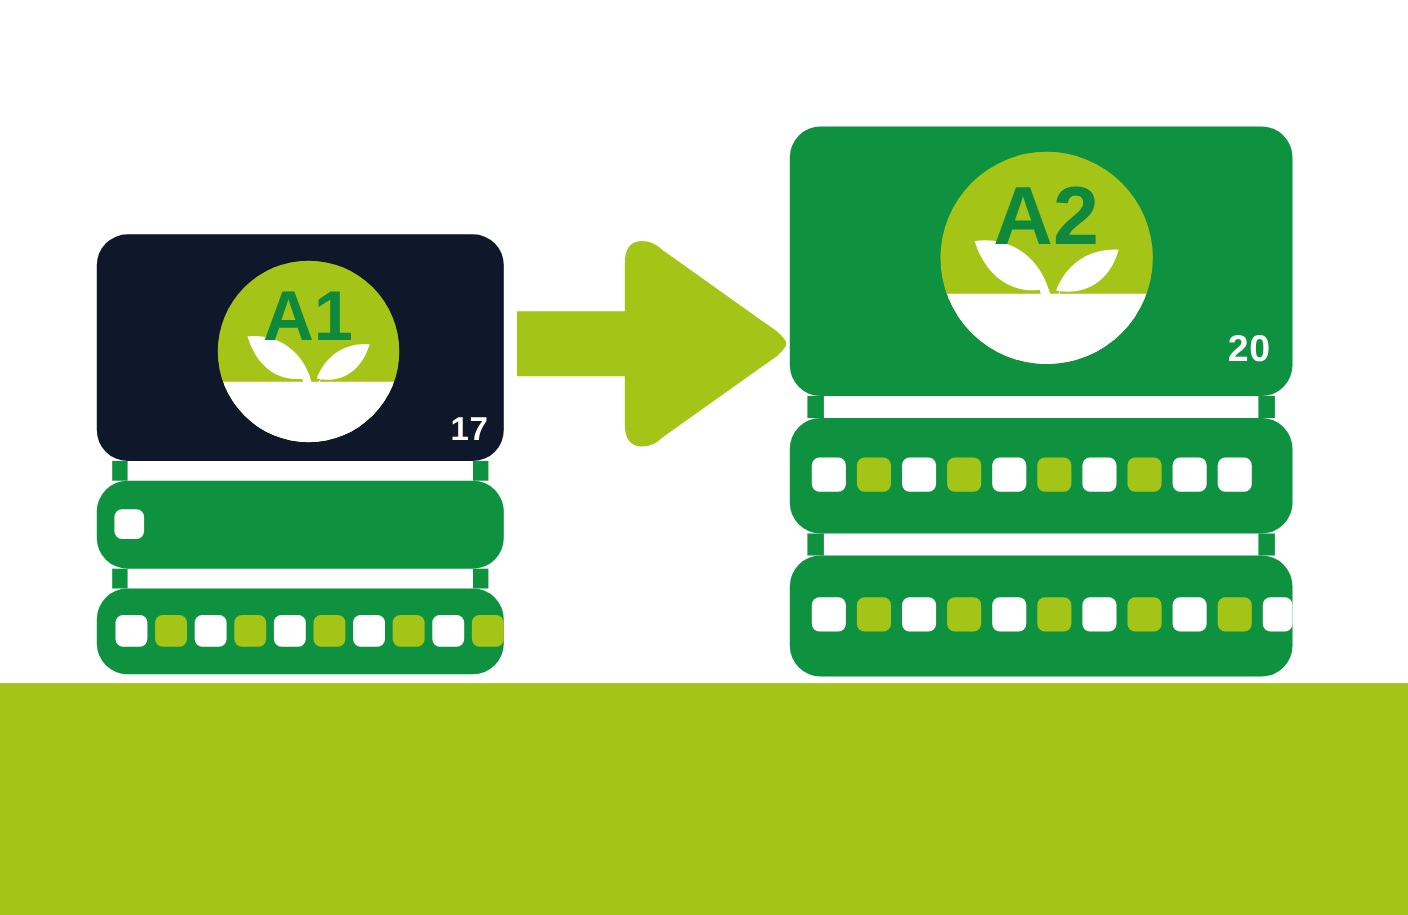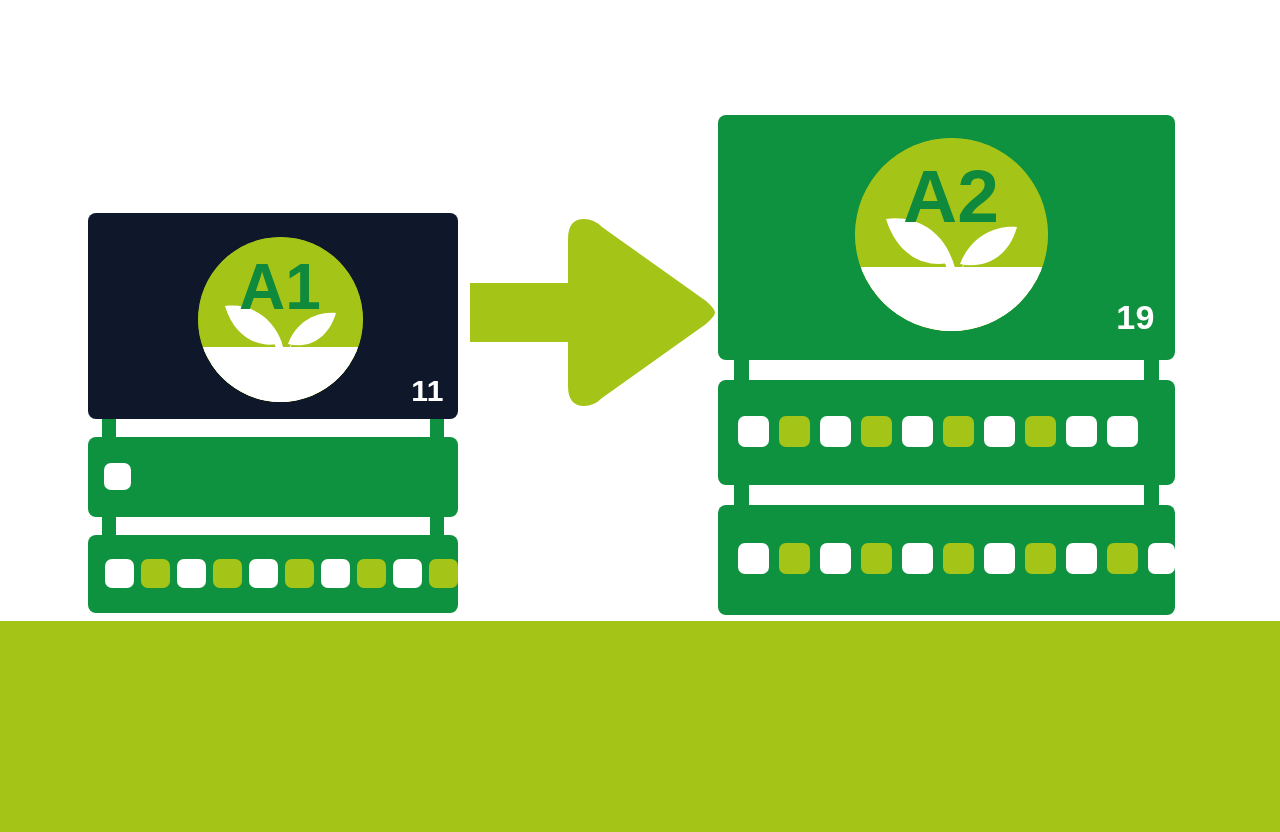--- a/index.html
+++ b/index.html
@@ -34,21 +34,21 @@
   }
 
   
   .server {
     position: absolute;
   }
 
   .rack-unit {
     position: absolute;
     background: #0f9240;
-    border-radius: 8px;
+    border-radius: 28px;
     box-sizing: border-box;
   }
 
   
   .notch {
     position: absolute;
     background: #0f9240;
   }
 
   
@@ -131,21 +131,21 @@
               <path d="M88 125 C 89 112 95 100 110 89 C 95 101 90 112 89 125 Z"></path>
               <rect x="80" y="112" width="9" height="18"></rect>
             </g>
 
             <text x="82" y="72" text-anchor="middle" font-family="Liberation Sans, sans-serif" font-size="64" font-weight="700" fill="#0f8a3c">A1</text>
           </g>
         </svg>
 
       </div>
 
-      <div class="unit-number" style="right:14px; bottom:13px; font-size:30px;">11</div>
+      <div class="unit-number" style="right:14px; bottom:13px; font-size:30px;">17</div>
     </div>
 
     <div class="notch" style="left: 14px; top: 206px; width: 14px; height: 18px; background: rgb(15, 146, 64);"></div>
     <div class="notch" style="left: 342px; top: 206px; width: 14px; height: 18px; background: rgb(15, 146, 64);"></div>
 
     <div class="rack-unit" style="left: 0px; top: 224px; width: 370px; height: 80px; background: rgb(15, 146, 64);">
       <div class="slot white" style="left: 16px; top: 26px; width: 27px; height: 27px; background: rgb(255, 255, 255);"></div>
     </div>
 
     <div class="notch" style="left: 14px; top: 304px; width: 14px; height: 18px; background: rgb(15, 146, 64);"></div>
@@ -206,21 +206,21 @@
               <path d="M94 146 C 93 129 87 110 70 94 C 91 105 101 122 103 146 Z"></path>
               <path d="M103 146 C 104 131 111 117 129 104 C 111 118 105 131 104 146 Z"></path>
               <rect x="93" y="131" width="11" height="22"></rect>
             </g>
             <text x="96" y="84" text-anchor="middle" font-family="Liberation Sans, sans-serif" font-size="75" font-weight="700" fill="#0f8a3c">A2</text>
           </g>
         </svg>
 
       </div>
 
-      <div class="unit-number" style="right:20px; bottom:26px; font-size:34px;">19</div>
+      <div class="unit-number" style="right:20px; bottom:26px; font-size:34px;">20</div>
     </div>
 
     <div class="notch" style="left: 16px; top: 245px; width: 15px; height: 20px; background: rgb(15, 146, 64);"></div>
     <div class="notch" style="left: 426px; top: 245px; width: 15px; height: 20px; background: rgb(15, 146, 64);"></div>
 
     <div class="rack-unit" style="left: 0px; top: 265px; width: 457px; height: 105px; background: rgb(15, 146, 64);">
       <div class="slot white" style="left: 20px; top: 36px; width: 31px; height: 31px; background: rgb(255, 255, 255);"></div>
       <div class="slot lime" style="left: 61px; top: 36px; width: 31px; height: 31px; background: rgb(164, 197, 23);"></div>
       <div class="slot white" style="left: 102px; top: 36px; width: 31px; height: 31px; background: rgb(255, 255, 255);"></div>
       <div class="slot lime" style="left: 143px; top: 36px; width: 31px; height: 31px; background: rgb(164, 197, 23);"></div>

